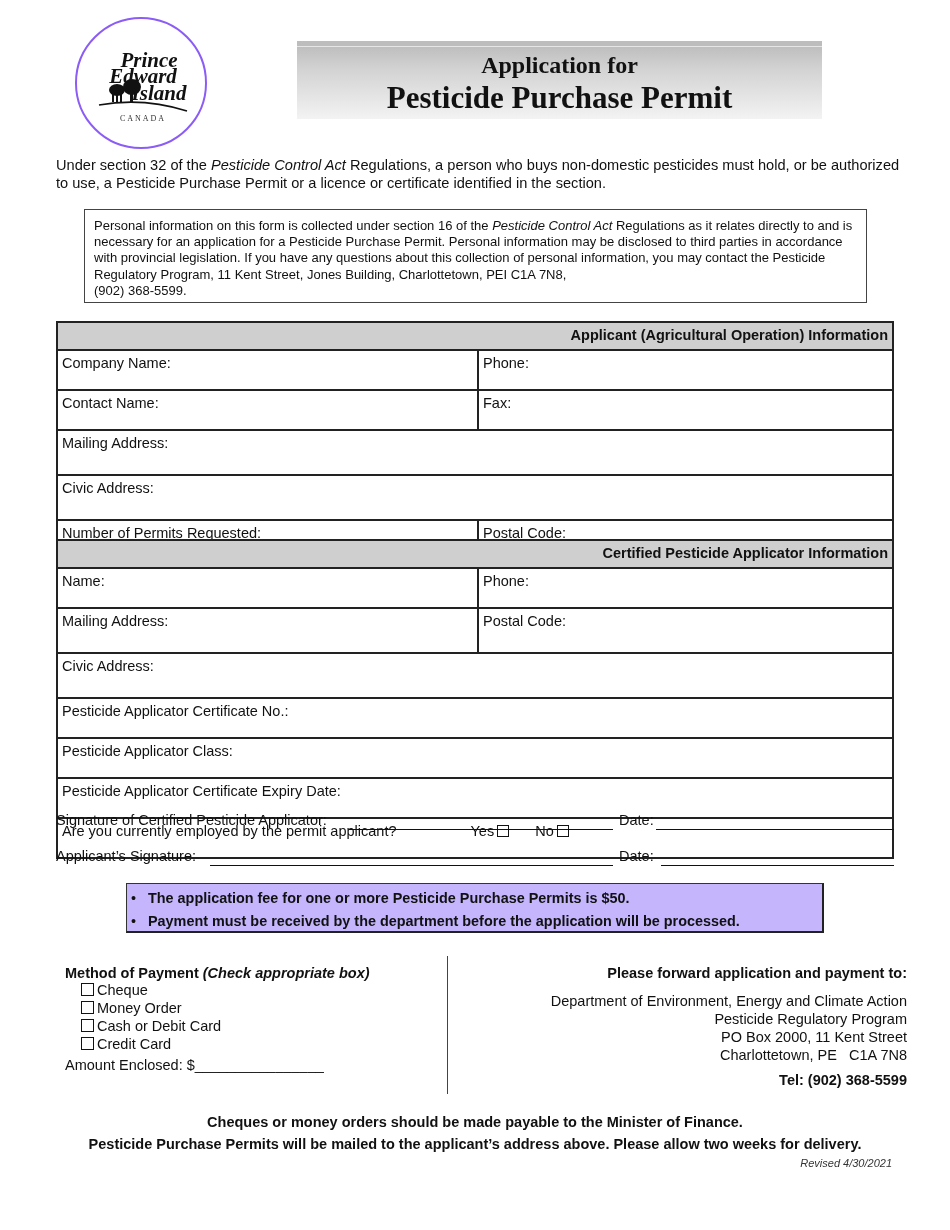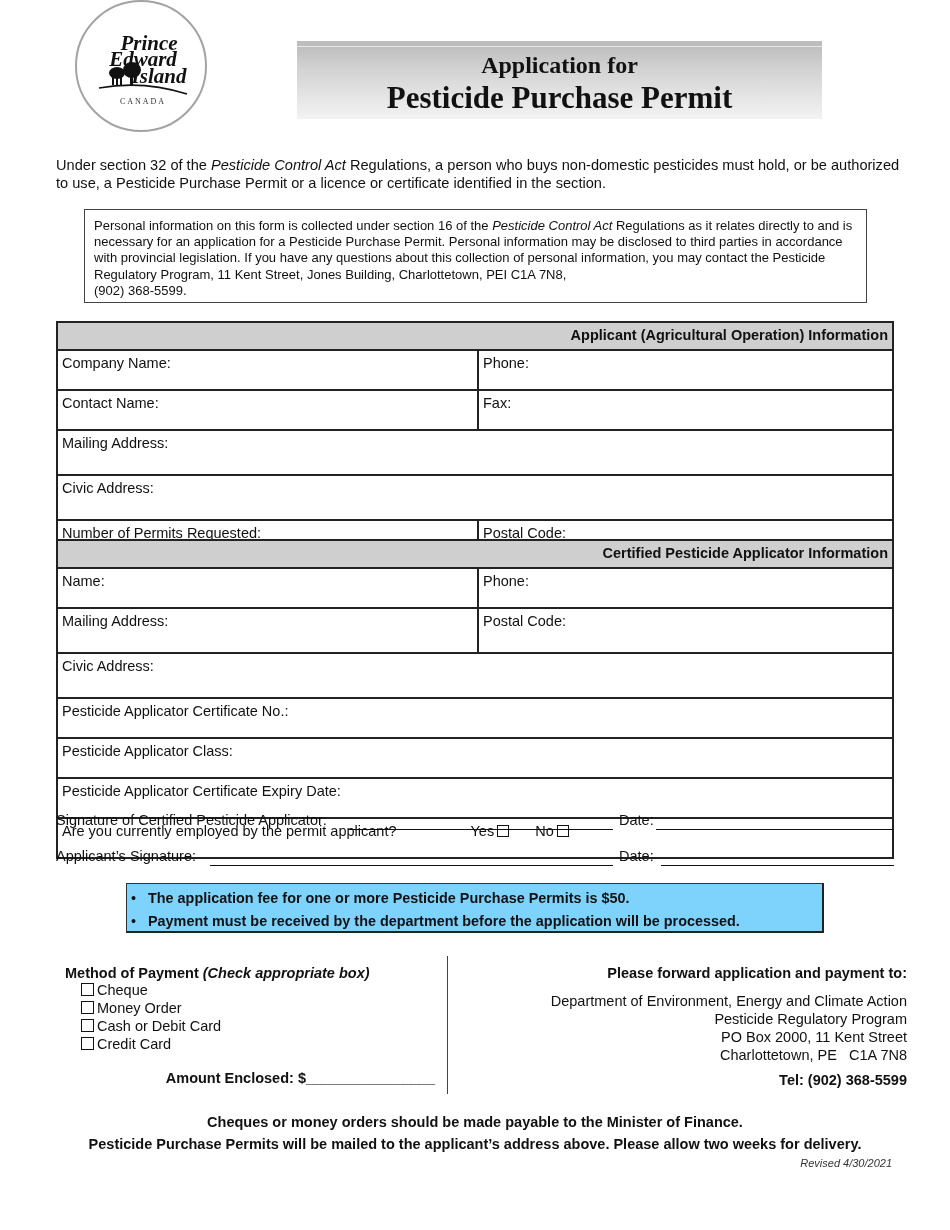--- a/index.html
+++ b/index.html
@@ -1,19 +1,19 @@
 <!DOCTYPE html>
 <html><head>
 <meta charset="utf-8">
 <style>
   * { box-sizing: border-box; margin: 0; padding: 0; }
   html, body { width: 950px; height: 1230px; background: #ffffff; }
   body { position: relative; font-family: "Liberation Sans", sans-serif; color: #111; overflow: hidden; }
 
-  .logo { position: absolute; left: 75px; top: 0; width: 132px; height: 132px; border: 2px solid #a3a3a3; border-radius: 50%; background: #fff; text-align: center; }
+  .logo { position: absolute; left: 75px; top: 17px; width: 132px; height: 132px; border: 2px solid #8b5cf6; border-radius: 50%; background: #fff; text-align: center; }
   .logo svg { position: absolute; left: 0; top: 0; }
 
   .title-band { position: absolute; left: 297px; top: 41px; width: 525px; height: 78px;
     background: linear-gradient(to bottom, #b9b9b9 0%, #d2d2d2 35%, #f3f3f3 100%); }
   .title-band .topline { position: absolute; left: 0; top: 0; width: 100%; height: 6px; background: #bdbdbd; border-bottom: 1px solid #e6e6e6; }
   .title-1 { position: absolute; left: 0; width: 100%; top: 11px; text-align: center; font-family: "Liberation Serif", serif; font-weight: bold; font-size: 24px; color: #111; }
   .title-2 { position: absolute; left: 0; width: 100%; top: 39px; text-align: center; font-family: "Liberation Serif", serif; font-weight: bold; font-size: 31px; color: #111; }
 
   .intro { position: absolute; left: 56px; top: 156px; width: 845px; font-size: 14.6px; line-height: 18px; }
   .privacy { position: absolute; left: 84px; top: 209px; width: 783px; height: 94px; border: 1px solid #444; padding: 8px 9px 0 9px; font-size: 13px; line-height: 16.2px; }
@@ -26,29 +26,29 @@
 
   .yesno { display: inline-block; margin-left: 70px; }
   .yesno span.opt { margin-right: 22px; }
   .cb { display: inline-block; width: 12px; height: 12px; border: 1.3px solid #111; vertical-align: -1px; margin-left: 3px; background:#fff; }
 
   .sig-row { position: absolute; left: 56px; width: 838px; font-size: 14.5px; height: 20px; }
   .sig-row .lbl { position: absolute; left: 0; top: 0; white-space: nowrap; }
   .sig-row .line { position: absolute; bottom: 2px; border-bottom: 1.5px solid #111; height: 1px; }
   .sig-row .dlbl { position: absolute; top: 0; white-space: nowrap; }
 
-  .fee-box { position: absolute; left: 126px; top: 883px; width: 698px; height: 50px; background: #7dd3fc; border: 1px solid #333; border-right: 2px solid #222; border-bottom: 2px solid #222; padding: 3px 16px 0 4px; font-size: 14.4px; font-weight: bold; line-height: 22.5px; }
+  .fee-box { position: absolute; left: 126px; top: 883px; width: 698px; height: 50px; background: #c4b5fd; border: 1px solid #333; border-right: 2px solid #222; border-bottom: 2px solid #222; padding: 3px 16px 0 4px; font-size: 14.4px; font-weight: bold; line-height: 22.5px; }
   .fee-box .b { display: inline-block; width: 17px; font-weight: normal; }
 
   .pay-left { position: absolute; left: 65px; top: 965px; width: 370px; font-size: 14.5px; }
   .pay-left .h { font-weight: bold; }
   .pay-left .h i { font-style: italic; }
   .pay-left .opt { margin-left: 16px; line-height: 18px; }
   .pay-left .opt .cb { margin-left: 0; margin-right: 3px; width: 13px; height: 13px; }
-  .pay-left .amt { font-weight: bold; margin-top: 17px; text-align: right; }
+  .pay-left .amt { font-weight: normal; margin-top: 4px; }
 
   .vdiv { position: absolute; left: 447px; top: 956px; width: 1px; height: 138px; background: #444; }
 
   .pay-right { position: absolute; left: 477px; top: 965px; width: 430px; font-size: 14.5px; text-align: right; }
   .pay-right .h { font-weight: bold; }
   .pay-right .addr { margin-left: 27px; margin-top: 11px; line-height: 18px; }
   .pay-right .tel { font-weight: bold; margin-top: 8px; }
 
   .footer1 { position: absolute; left: 56px; width: 838px; top: 1114px; text-align: center; font-weight: bold; font-size: 14.5px; }
   .footer2 { position: absolute; left: 56px; width: 838px; top: 1136px; text-align: center; font-weight: bold; font-size: 14.5px; }

